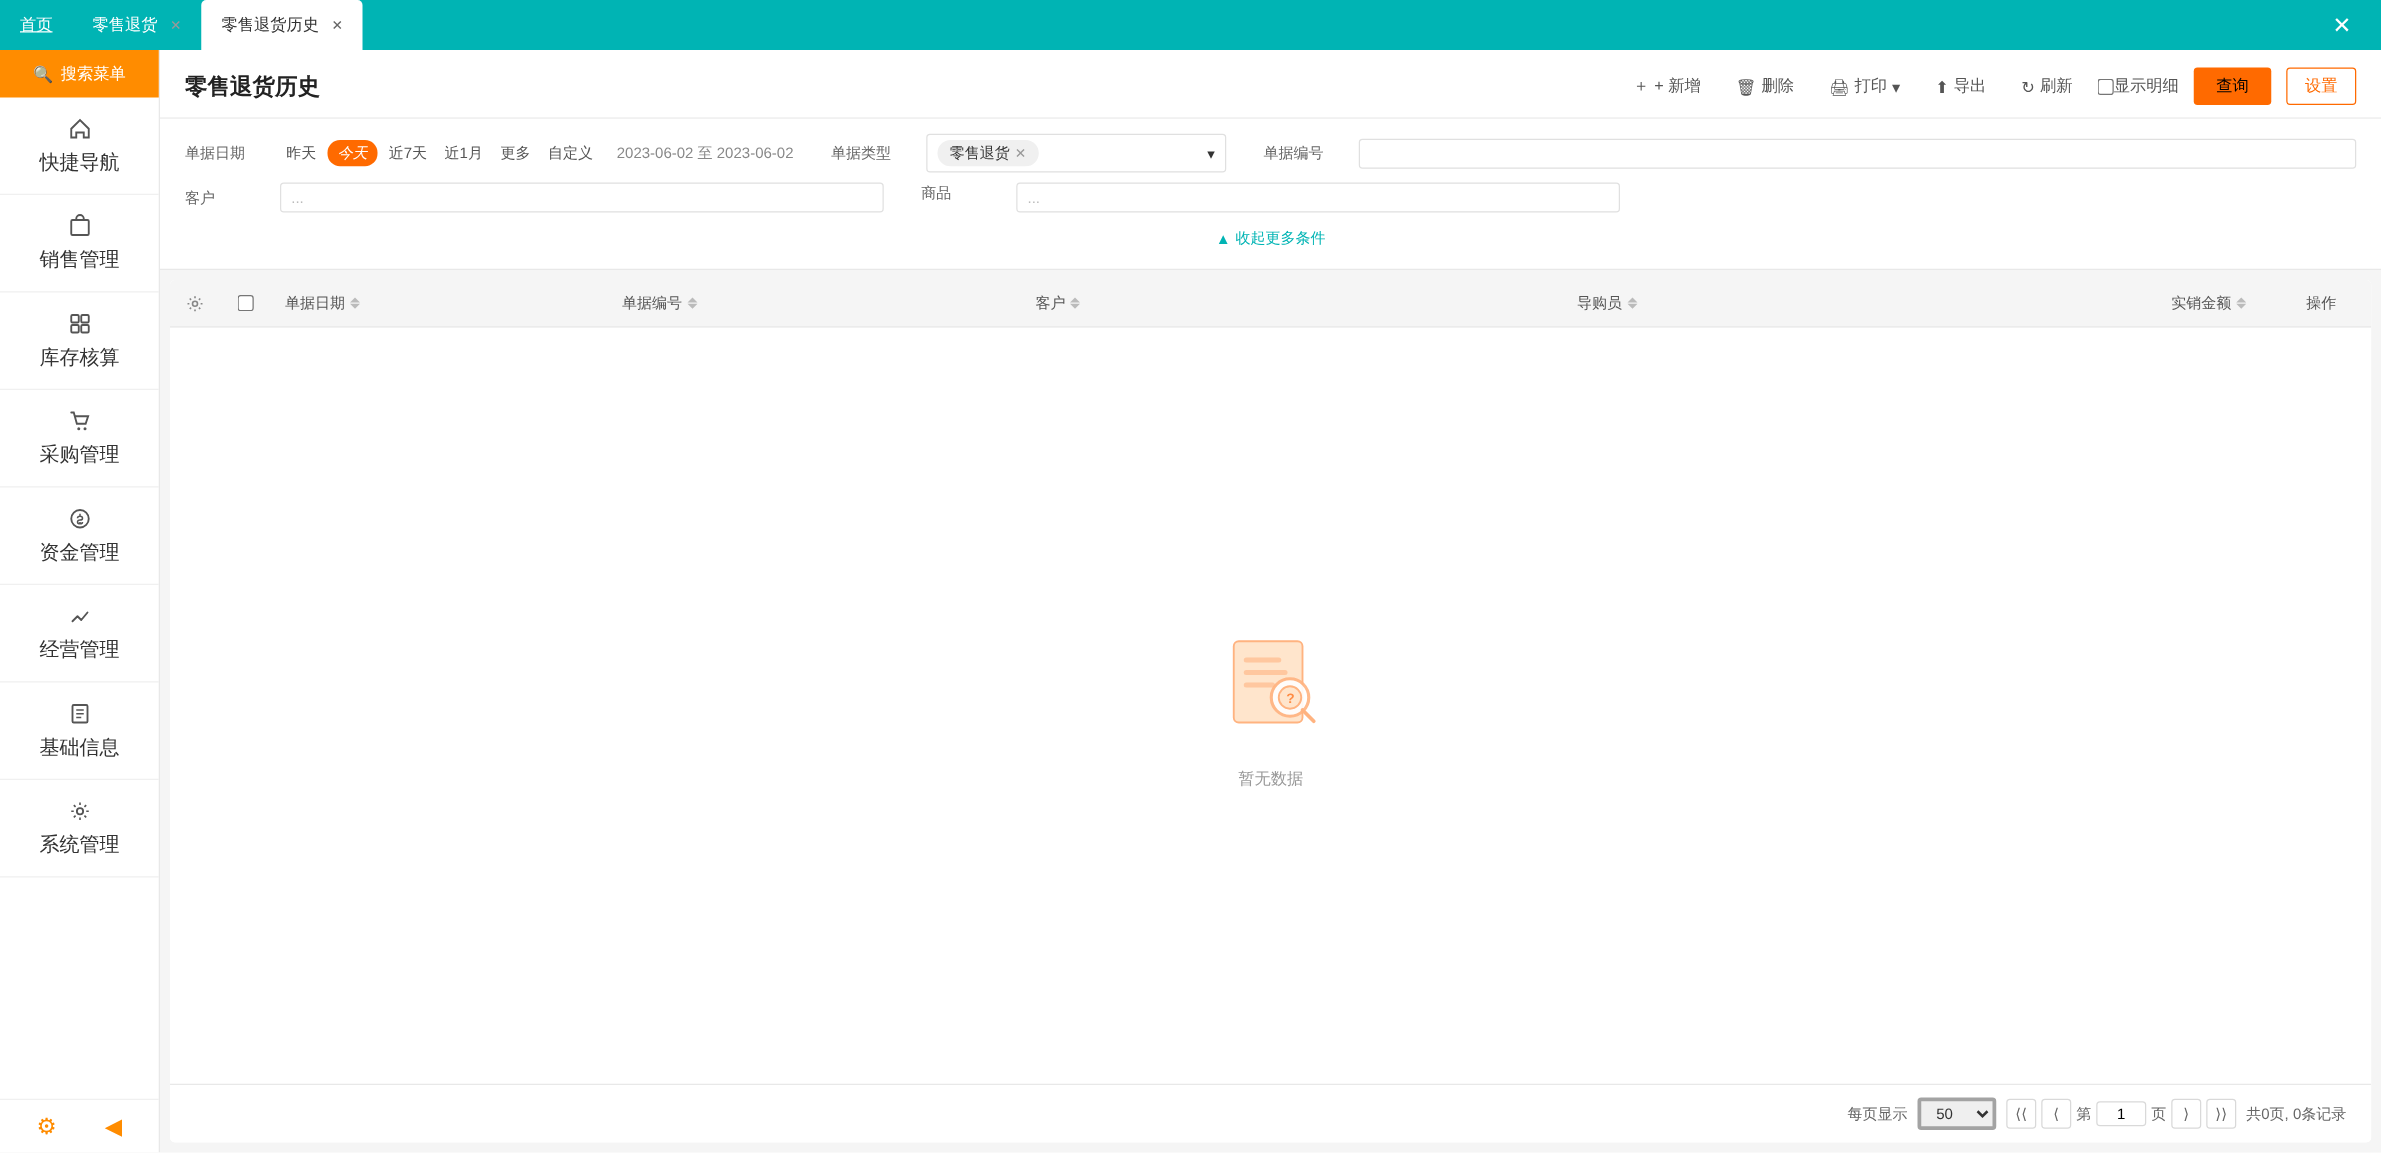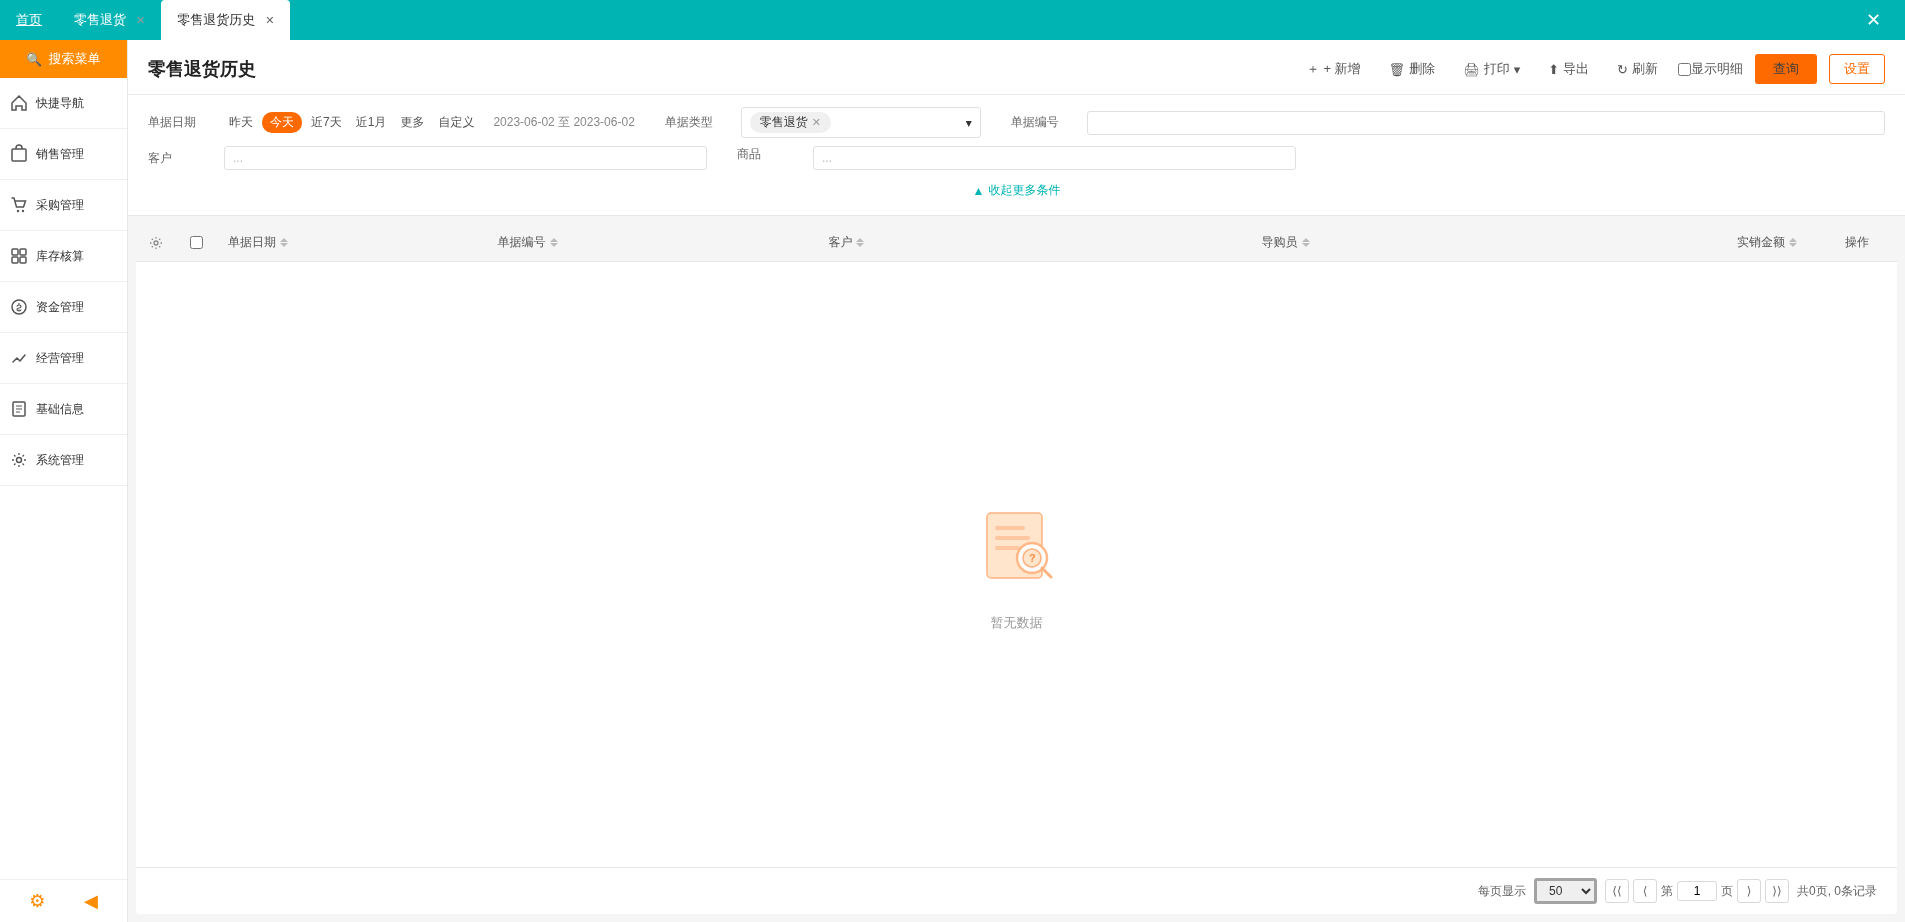--- a/index.html
+++ b/index.html
@@ -16,44 +16,44 @@
     .top-bar-right { display: flex; align-items: center; padding-right: 16px; }
     .top-bar-close { color: #fff; font-size: 18px; cursor: pointer; padding: 0 8px; }
 
     
     .main-layout { display: flex; flex: 1; overflow: hidden; }
 
     
     .sidebar { width: 128px; background: #fff; display: flex; flex-direction: column; border-right: 1px solid #e8e8e8; flex-shrink: 0; }
     .sidebar-search { background: #ff8c00; display: flex; align-items: center; justify-content: center; padding: 10px 8px; gap: 6px; cursor: pointer; }
     .sidebar-search span { color: #fff; font-size: 13px; }
-    .sidebar-item { display: flex; flex-direction: row; align-items: center; padding: 14px 8px; cursor: pointer; border-bottom: 1px solid #f0f0f0; gap: 6px; color: #333; font-size: 12px; }
+    .sidebar-item { display: flex; flex-direction: column; align-items: center; padding: 14px 8px; cursor: pointer; border-bottom: 1px solid #f0f0f0; gap: 6px; color: #333; font-size: 16px; }
     .sidebar-icon { width: 22px; height: 22px; display: flex; align-items: center; justify-content: center; }
     .sidebar-bottom { margin-top: auto; border-top: 1px solid #f0f0f0; display: flex; align-items: center; justify-content: space-around; padding: 10px; }
     .sidebar-bottom-btn { cursor: pointer; color: #ff8c00; font-size: 18px; }
 
     
     .content { flex: 1; display: flex; flex-direction: column; overflow: hidden; background: #f5f5f5; }
 
     
     .page-header { background: #fff; padding: 14px 20px 10px 20px; display: flex; align-items: center; justify-content: space-between; border-bottom: 1px solid #e8e8e8; flex-shrink: 0; }
     .page-title { font-size: 18px; font-weight: bold; color: #222; }
     .header-actions { display: flex; align-items: center; gap: 12px; }
     .header-btn { display: flex; align-items: center; gap: 4px; cursor: pointer; color: #555; font-size: 13px; padding: 4px 8px; border-radius: 3px; }
-    .btn-query { background: #ff6a00; color: #404040; border: none; padding: 6px 18px; border-radius: 3px; cursor: pointer; font-size: 13px; }
+    .btn-query { background: #ff6a00; color: #000000; border: none; padding: 6px 18px; border-radius: 3px; cursor: pointer; font-size: 13px; }
     .btn-setting { background: #fff; color: #ff6a00; border: 1px solid #ff6a00; padding: 5px 14px; border-radius: 3px; cursor: pointer; font-size: 13px; }
     .checkbox-label { display: flex; align-items: center; gap: 0; font-size: 13px; color: #555; cursor: pointer; }
 
     
     .filter-area { background: #fff; padding: 12px 20px; border-bottom: 1px solid #e8e8e8; flex-shrink: 0; }
     .filter-row { display: flex; align-items: center; gap: 0; margin-bottom: 8px; flex-wrap: wrap; }
     .filter-label { color: #666; font-size: 12px; width: 70px; flex-shrink: 0; }
     .filter-date-buttons { display: flex; align-items: center; gap: 4px; margin-right: 8px; }
     .date-btn { font-size: 12px; color: #555; cursor: pointer; padding: 2px 5px; border-radius: 3px; }
-    .date-btn.active { background: #ff6a00; color: #fff; border-radius: 10px; padding: 2px 8px; }
+    .date-btn.active { background: #ff6a00; color: #fff; border-radius: 10px; padding: 2px 8px; font-style: italic; }
     .date-range { font-size: 12px; color: #888; }
     .type-tag { background: #f0f0f0; border-radius: 12px; padding: 2px 10px; font-size: 12px; display: flex; align-items: center; gap: 4px; }
     .type-tag .remove { cursor: pointer; color: #999; font-size: 11px; }
     .filter-select { border: 1px solid #e0e0e0; border-radius: 3px; padding: 4px 8px; font-size: 12px; min-width: 200px; display: flex; align-items: center; justify-content: space-between; cursor: pointer; background: #fff; }
     .filter-input { border: 1px solid #e0e0e0; border-radius: 3px; padding: 4px 8px; font-size: 12px; min-width: 200px; background: #fff; outline: none; }
     .filter-field-input { border: 1px solid #e0e0e0; border-radius: 3px; padding: 4px 8px; font-size: 12px; flex: 1; cursor: pointer; background: #fff; display: flex; align-items: center; justify-content: space-between; }
     .collapse-btn { display: flex; align-items: center; justify-content: center; gap: 4px; color: #00b4b4; font-size: 12px; cursor: pointer; padding: 4px 0; }
 
     
     .table-area { flex: 1; background: #fff; margin: 8px; border-radius: 4px; overflow: hidden; display: flex; flex-direction: column; }
@@ -129,37 +129,37 @@
         <svg width="20" height="20" viewBox="0 0 20 20" fill="none">
             <rect x="3" y="5" width="14" height="12" rx="1" stroke="#555" stroke-width="1.5"></rect>
             <path d="M7 5V4a3 3 0 016 0v1" stroke="#555" stroke-width="1.5"></path>
           </svg>
       </div>
       <span>销售管理</span>
     </div>
     <div class="sidebar-item">
       <div class="sidebar-icon">
         <svg width="20" height="20" viewBox="0 0 20 20" fill="none">
-            <path d="M3 3h2l2.5 9h7l2-6H6" stroke="#555" stroke-width="1.5" stroke-linecap="round"></path>
-            <circle cx="9" cy="16" r="1.2" fill="#555"></circle>
-            <circle cx="14" cy="16" r="1.2" fill="#555"></circle>
-          </svg>
-      </div>
-      <span>采购管理</span>
-    </div>
-    <div class="sidebar-item">
-      <div class="sidebar-icon">
-        <svg width="20" height="20" viewBox="0 0 20 20" fill="none">
             <rect x="3" y="3" width="6" height="6" rx="1" stroke="#555" stroke-width="1.5"></rect>
             <rect x="11" y="3" width="6" height="6" rx="1" stroke="#555" stroke-width="1.5"></rect>
             <rect x="3" y="11" width="6" height="6" rx="1" stroke="#555" stroke-width="1.5"></rect>
             <rect x="11" y="11" width="6" height="6" rx="1" stroke="#555" stroke-width="1.5"></rect>
           </svg>
       </div>
       <span>库存核算</span>
+    </div>
+    <div class="sidebar-item">
+      <div class="sidebar-icon">
+        <svg width="20" height="20" viewBox="0 0 20 20" fill="none">
+            <path d="M3 3h2l2.5 9h7l2-6H6" stroke="#555" stroke-width="1.5" stroke-linecap="round"></path>
+            <circle cx="9" cy="16" r="1.2" fill="#555"></circle>
+            <circle cx="14" cy="16" r="1.2" fill="#555"></circle>
+          </svg>
+      </div>
+      <span>采购管理</span>
     </div>
     <div class="sidebar-item">
       <div class="sidebar-icon">
         <svg width="20" height="20" viewBox="0 0 20 20" fill="none">
             <circle cx="10" cy="10" r="7" stroke="#555" stroke-width="1.5"></circle>
             <path d="M10 6v1.5M10 12.5V14M8 9.5c0-1 .9-1.5 2-1.5s2 .5 2 1.5-1 1.5-2 1.5-2 .5-2 1.5 .9 1.5 2 1.5 2-.5 2-1.5" stroke="#555" stroke-width="1.2"></path>
           </svg>
       </div>
       <span>资金管理</span>
     </div>

